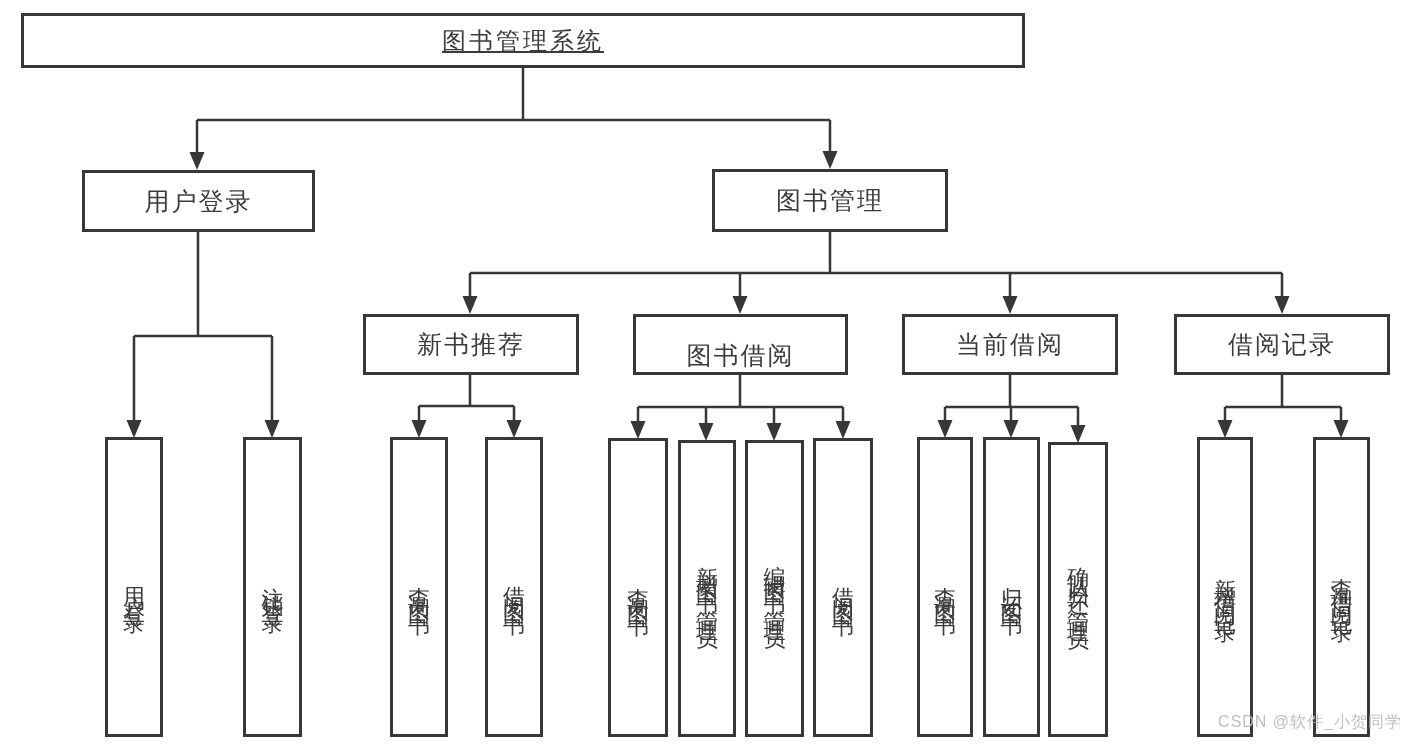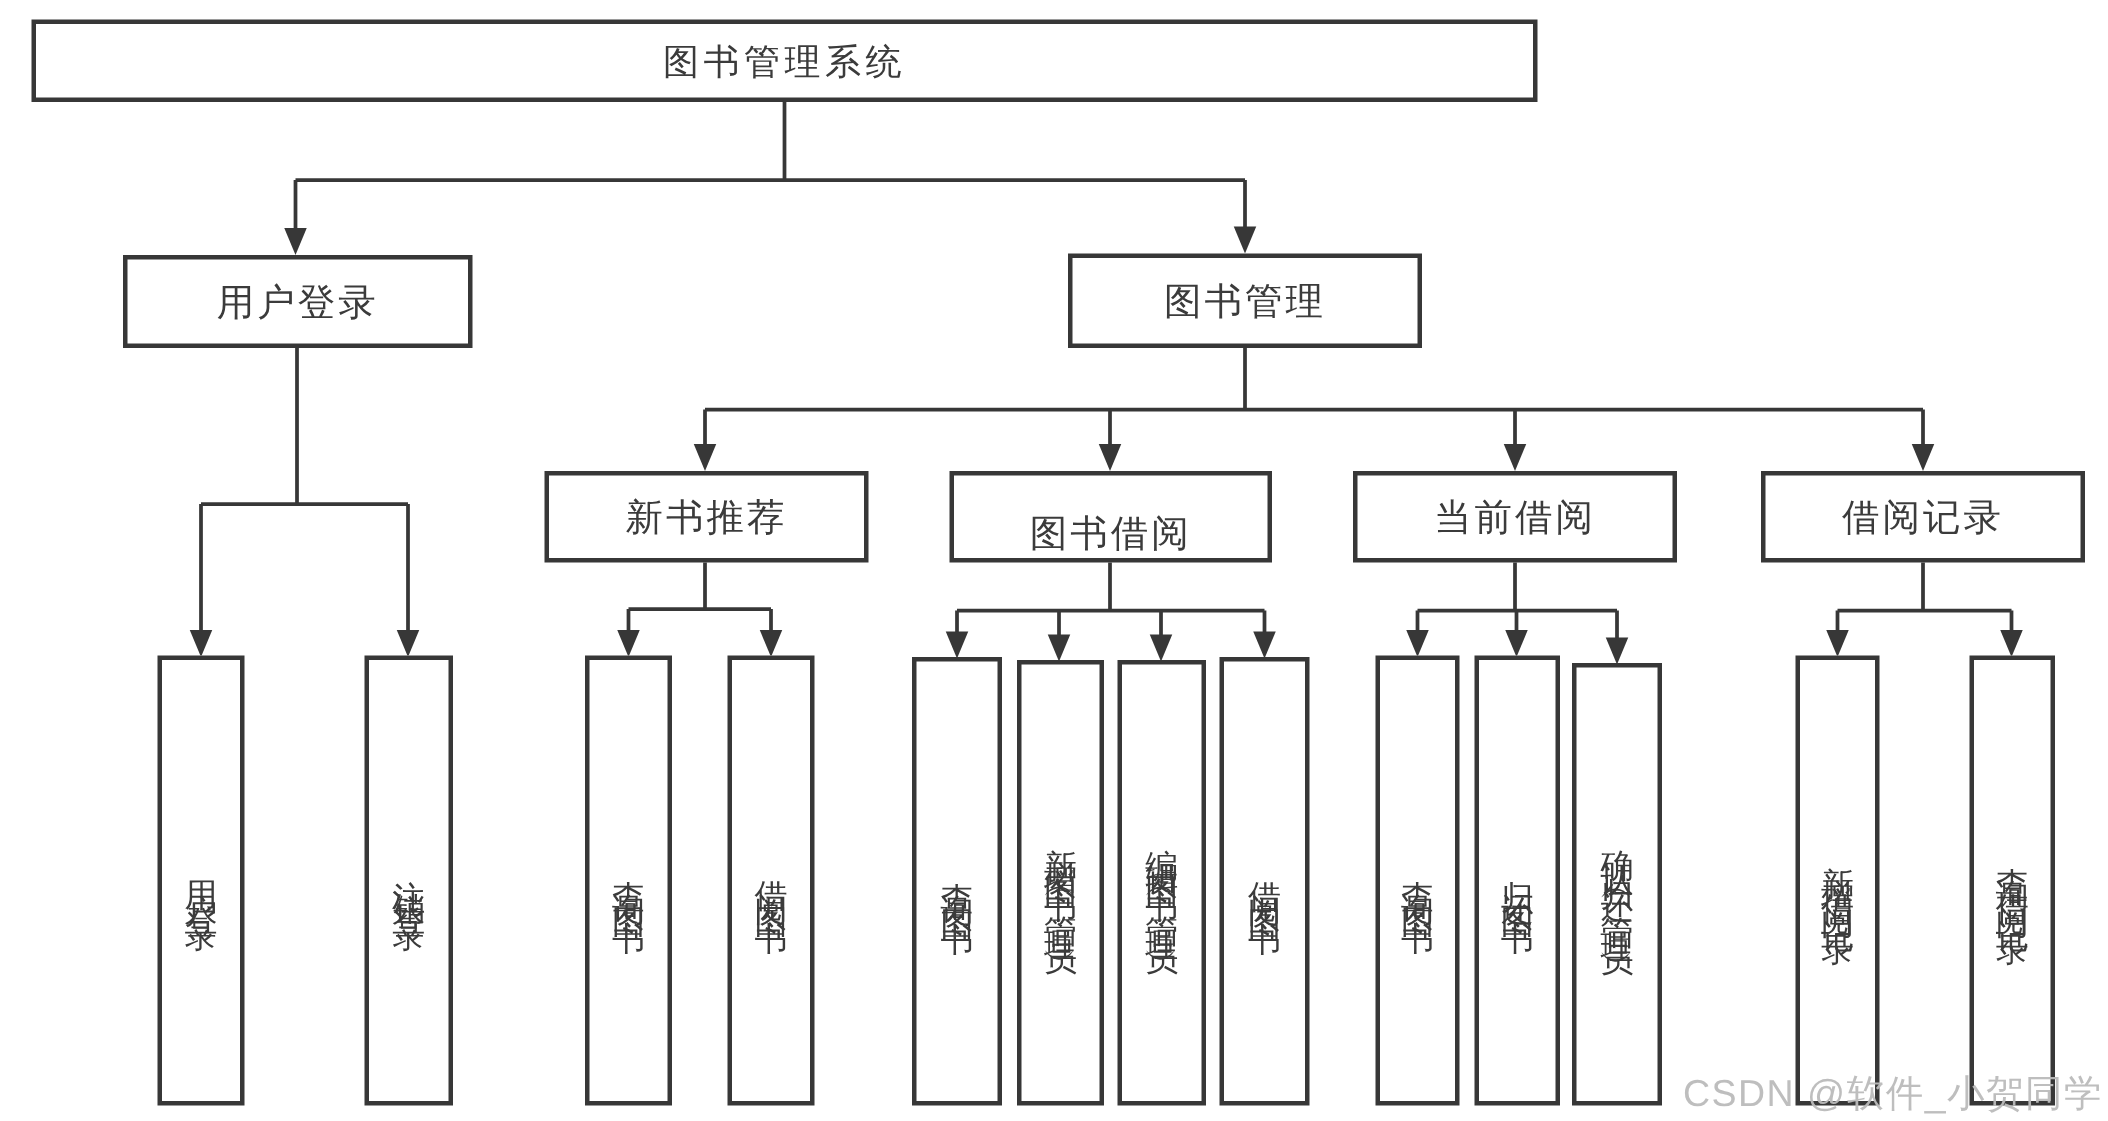--- a/index.html
+++ b/index.html
@@ -29,21 +29,21 @@
     writing-mode:vertical-rl;
     text-orientation:mixed;
     font-size:22px;
     letter-spacing:9px;
     line-height:1;
   }
   .watermark{
     position:absolute;
     right:3px;
     top:712px;
-    font-size:25px;
+    font-size:16px;
     color:rgba(186,186,186,0.95);
     letter-spacing:1px;
     z-index:5;
     white-space:nowrap;
   }
 </style>
 </head>
 <body>
 
 <div class="canvas">
@@ -107,21 +107,21 @@
       <polygon points="766.5,423 781.5,423 774,441"></polygon>
       <polygon points="835.5,421 850.5,421 843,439"></polygon>
       <polygon points="937.5,420 952.5,420 945,438"></polygon>
       <polygon points="1003.5,420 1018.5,420 1011,438"></polygon>
       <polygon points="1070.5,425 1085.5,425 1078,443"></polygon>
       <polygon points="1217.5,420 1232.5,420 1225,438"></polygon>
       <polygon points="1333.5,420 1348.5,420 1341,438"></polygon>
     </g>
   </svg>
 
-  <div class="box h root" style="left:21px;top:13px;width:1004px;height:55px;">
+  <div class="box h root" style="left:21px;top:13px;width:1004px;height:55px;text-decoration:underline;">
     <span class="lbl">图书管理系统</span>
   </div>
 
   <div class="box h" style="left:82px;top:170px;width:233px;height:62px;">
     <span class="lbl">用户登录</span>
   </div>
   <div class="box h" style="left:712px;top:169px;width:236px;height:63px;justify-content:center;">
     <span class="lbl">图书管理</span>
   </div>
 

